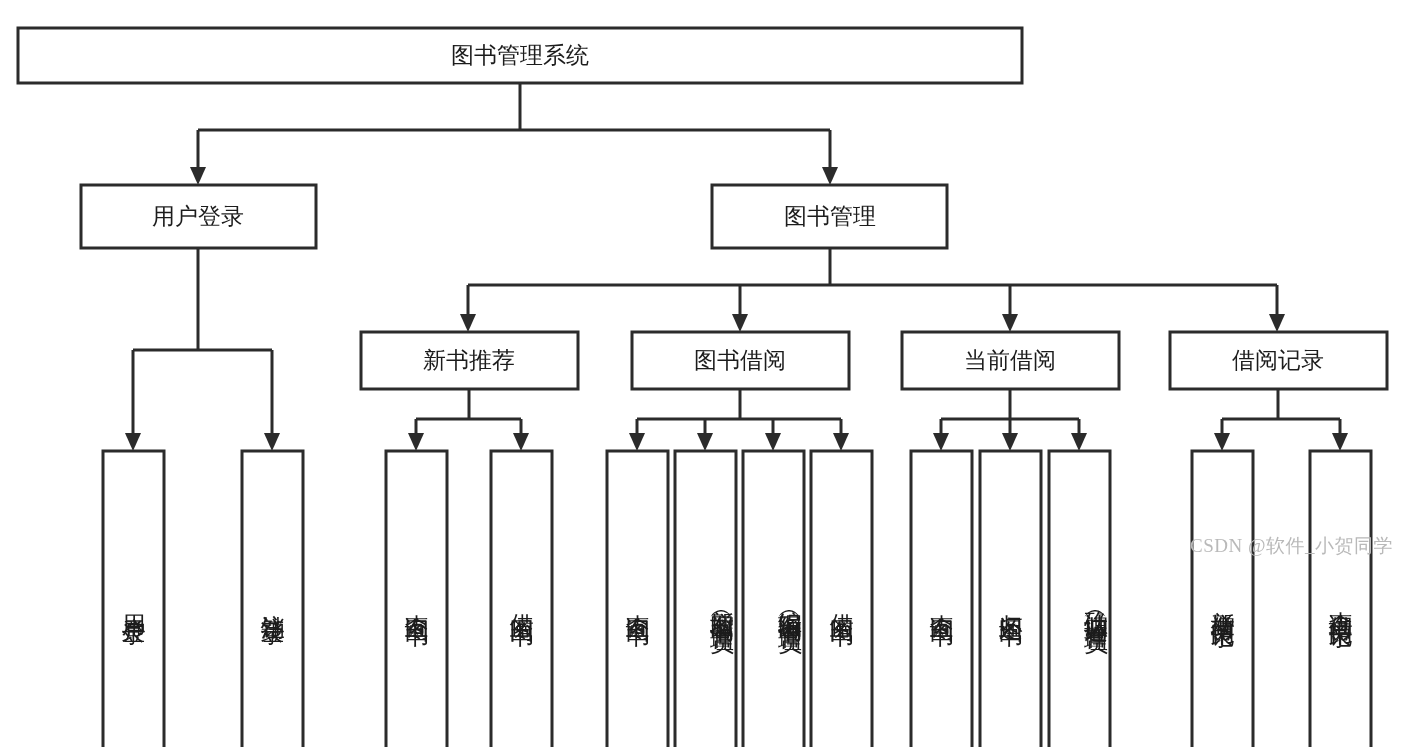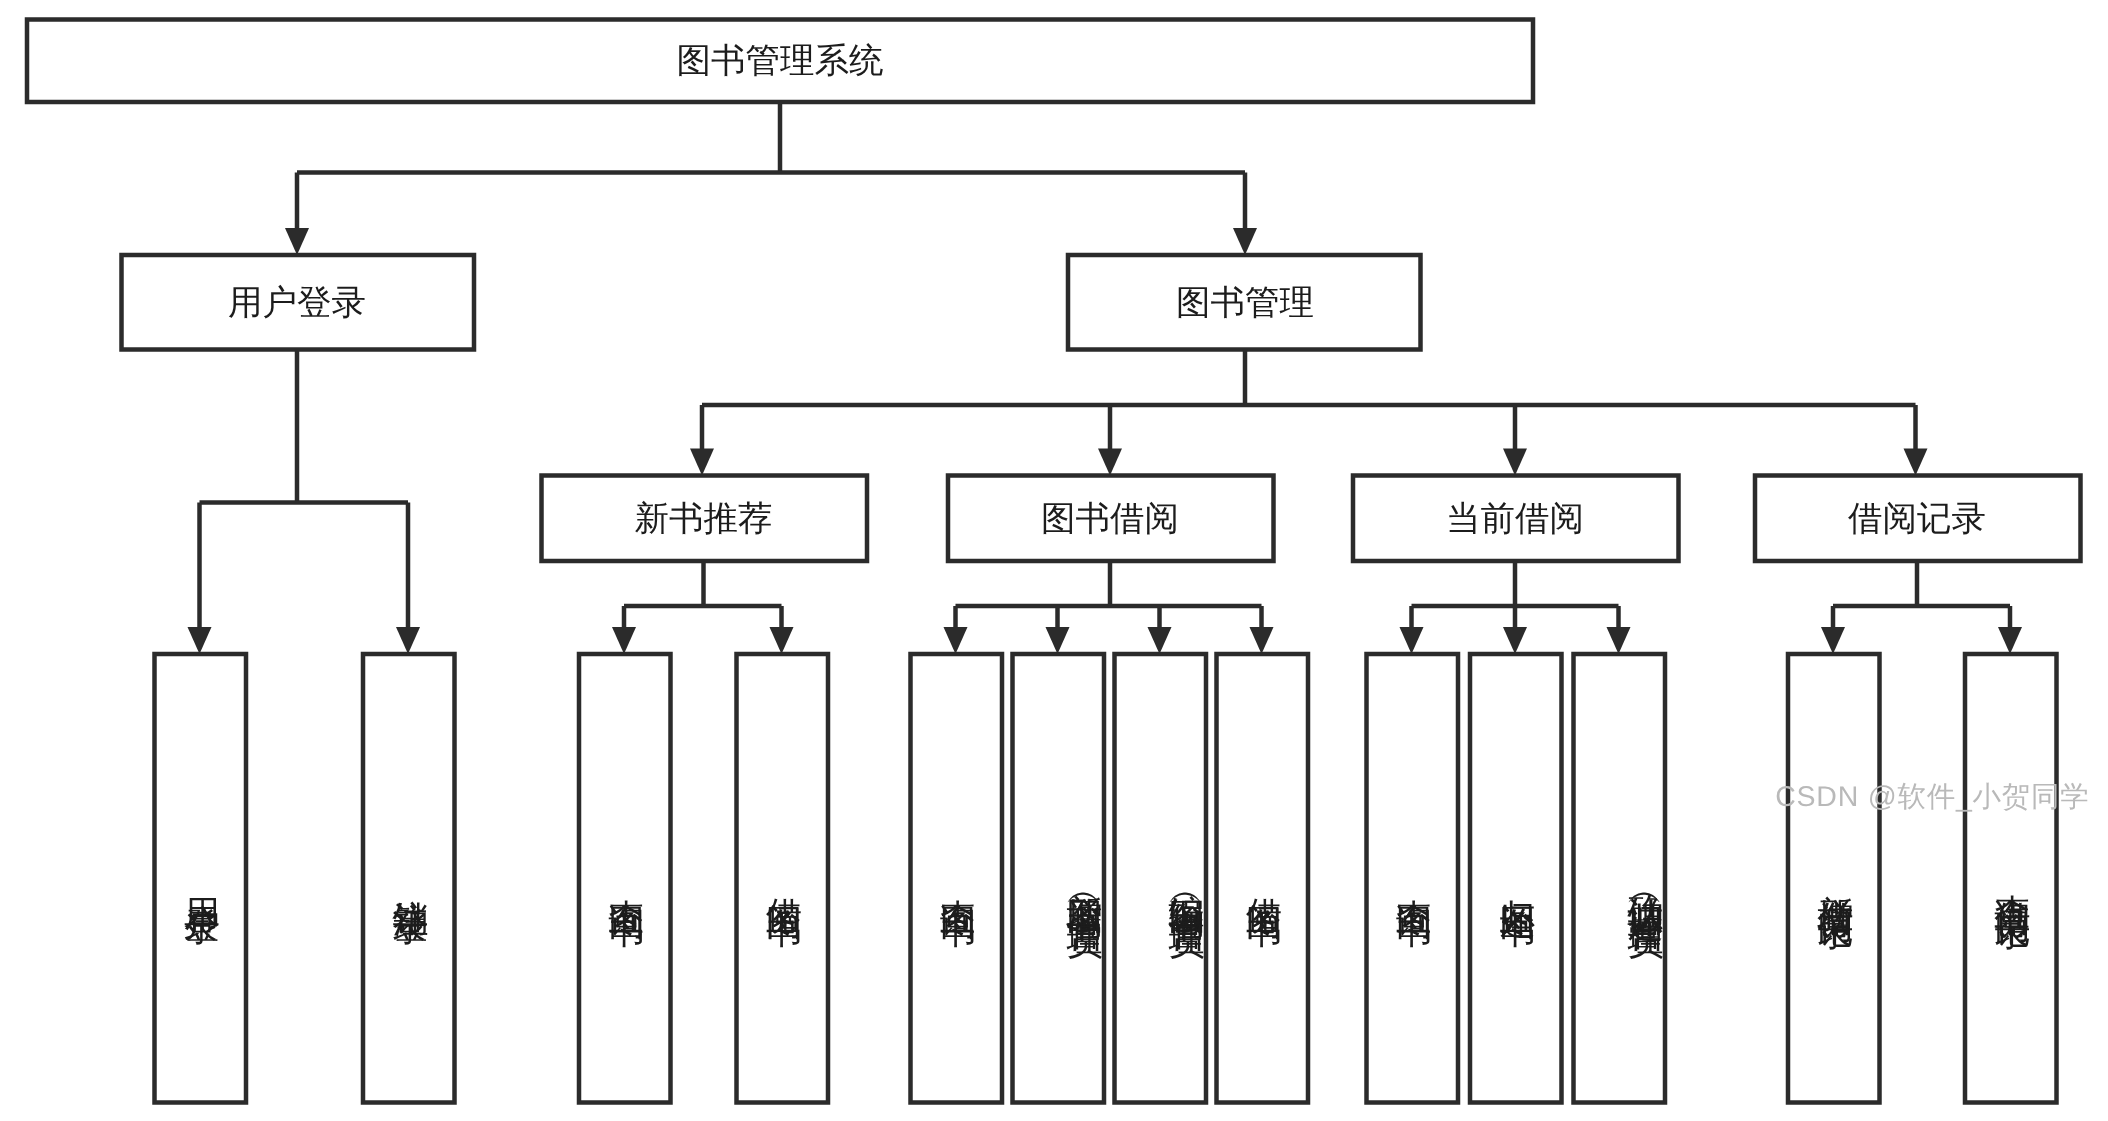--- a/index.html
+++ b/index.html
@@ -12,20 +12,21 @@
     width: 1405px;
     height: 747px;
     font-family: "Liberation Sans", "DejaVu Sans", sans-serif;
     overflow: hidden;
   }
   #diagram-root {
     position: relative;
     width: 1405px;
     height: 550px;
     background: #ffffff;
+    margin-top: 15px;
   }
   svg.diagram-canvas {
     position: absolute;
     left: 0;
     top: 0;
     width: 1405px;
     height: 747px;
     display: block;
   }
   .node-box {
@@ -74,21 +75,21 @@
     line-height: 1.18;
     letter-spacing: 3px;
     color: #1c1c1c;
     white-space: nowrap;
     text-align: center;
   }
   .watermark {
     position: absolute;
     right: 12px;
     bottom: 6px;
-    font-family: Liberation Sans, sans-serif;
+    font-family: Liberation Serif, serif;
     font-size: 19px;
     color: #b9b9b9;
     letter-spacing: 0.5px;
     white-space: nowrap;
   }
 </style>
 </head>
 <body>
 
 <div id="diagram-root">

